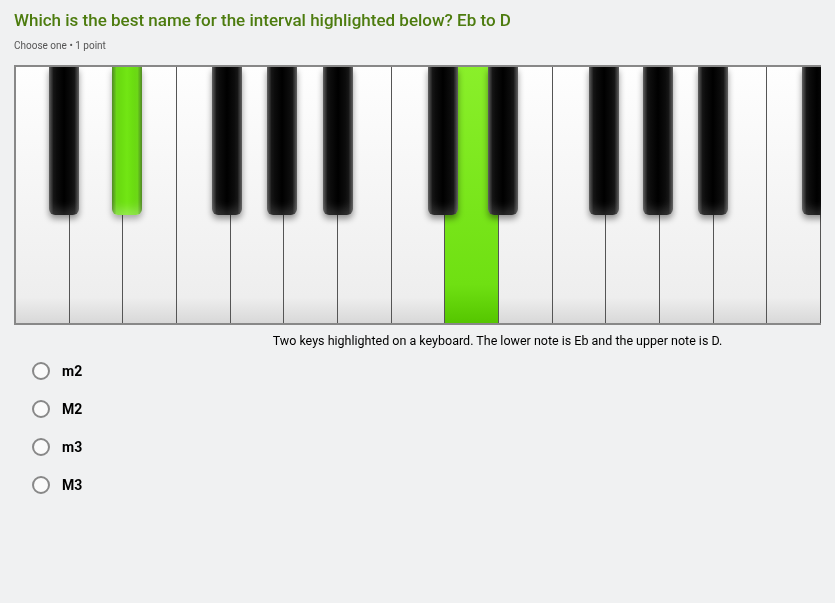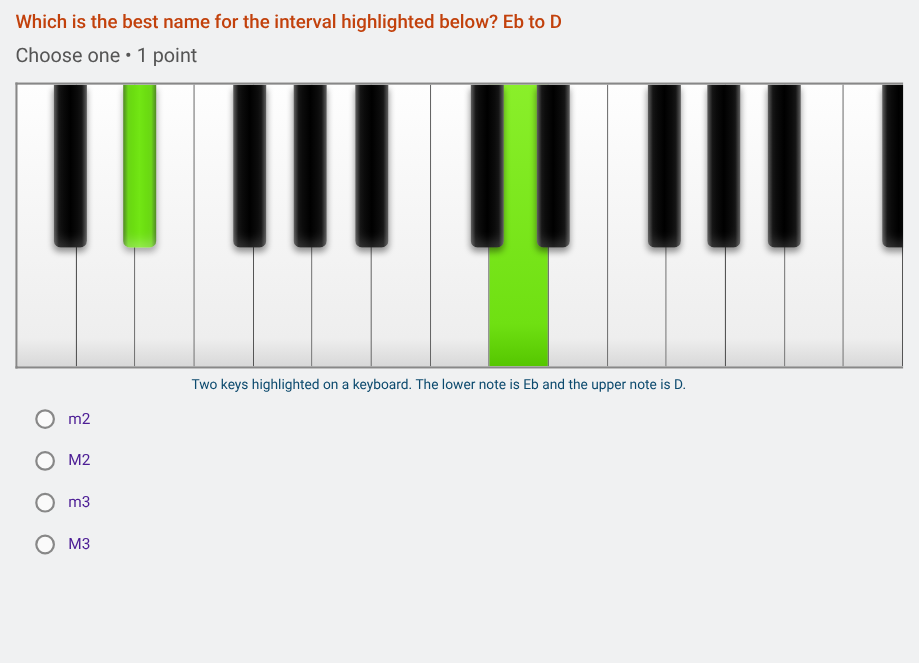--- a/index.html
+++ b/index.html
@@ -5,22 +5,22 @@
   * { box-sizing: border-box; margin: 0; padding: 0; }
   body {
     font-family: -apple-system, BlinkMacSystemFont, "Segoe UI", Roboto, Arial, sans-serif;
     background: #f0f1f2;
     width: 835px;
     height: 603px;
     overflow: hidden;
     padding: 10px 14px;
     color: #2c2c2c;
   }
-  .question { font-size: 17px; font-weight: 500; color: #c2410c; margin-bottom: 10px; }
-  .choose-line { font-size: 18px; color: #555; margin-bottom: 14px; }
+  .question { font-size: 17px; font-weight: 500; color: #4d7c0f; margin-bottom: 10px; }
+  .choose-line { font-size: 10px; color: #555; margin-bottom: 14px; }
   .keyboard-wrap {
     border: 2px solid #888;
     border-right: none;
     background: #fff;
     height: 260px;
     position: relative;
     overflow: hidden;
     margin-bottom: 8px;
   }
   .white-keys { display: flex; height: 100%; }
@@ -42,43 +42,43 @@
     background: linear-gradient(90deg,#555 0%, #111 15%, #000 50%, #111 85%, #555 100%);
     border-radius: 0 0 6px 6px;
     box-shadow: 0 4px 6px rgba(0,0,0,0.4), inset 0 -6px 10px rgba(255,255,255,0.15);
     transform: translateX(-50%);
   }
   .black-key.highlight {
     background: linear-gradient(90deg,#3a7a08 0%, #66d60e 15%, #72e614 50%, #66d60e 85%, #3a7a08 100%);
     box-shadow: 0 4px 6px rgba(0,0,0,0.3), inset 0 -6px 10px rgba(255,255,255,0.25);
   }
   .caption {
-    text-align: left;
+    text-align: center;
     font-size: 12.5px;
-    color: #0c4a6e;
+    color: #000000;
     margin: 8px 0 14px 0;
     padding-left: 160px;
   }
   .options { padding-left: 18px; }
   .option {
     display: flex;
     align-items: center;
     gap: 12px;
     margin-bottom: 20px;
     cursor: pointer;
   }
   .radio {
     width: 18px;
     height: 18px;
     border: 2px solid #888;
     border-radius: 50%;
     display: inline-block;
     background: #fafafa;
   }
-  .opt-label { font-size: 14px; color: #4c1d95; }
+  .opt-label { font-size: 14px; color: #000000; font-weight: bold; }
 </style>
 </head>
 <body>
 
 <div class="question">Which is the best name for the interval highlighted below? Eb to D</div>
 <div class="choose-line">Choose one • 1 point</div>
 
 <div class="keyboard-wrap">
   <div class="white-keys" id="white-keys">
       <div class="white-key"></div>

